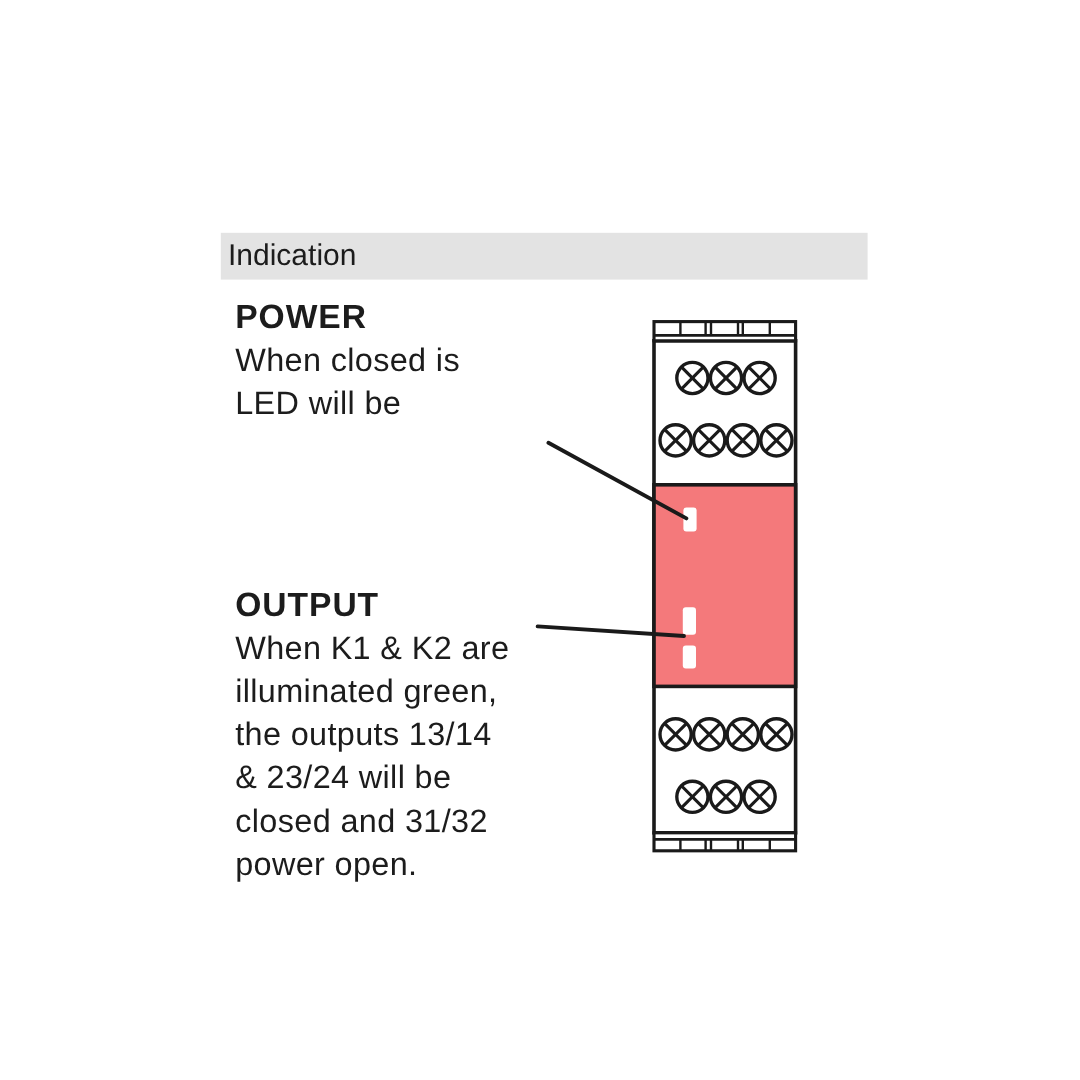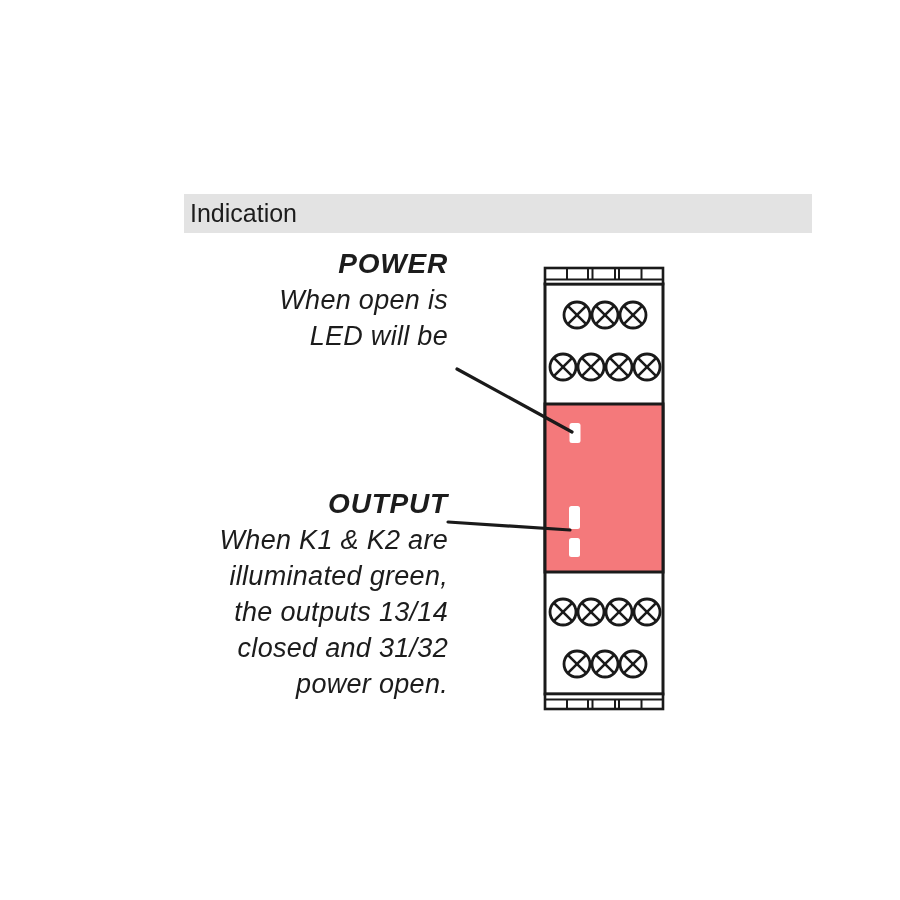--- a/index.html
+++ b/index.html
@@ -9,39 +9,38 @@
     height: 900px;
     background: var(--page_bg, #ffffff);
     font-family: "Liberation Sans", sans-serif;
     color: var(--text, #1c1c1c);
     overflow: hidden;
   }
   .header-bar {
     position: absolute;
     left: 184px;
     top: 194px;
-    width: 628px;
+    width: 539px;
     height: 39px;
     background: var(--header_bg, #e3e3e3);
     display: flex;
     align-items: center;
     box-sizing: border-box;
     padding-left: 6px;
     font-size: 25px;
   }
   .note {
     position: absolute;
-    left: 176px;
+    left: 196px;
     width: 272px;
-    text-align: right;
+    text-align: left;
     font-size: 27px;
     line-height: 36px;
     letter-spacing: 0.3px;
     white-space: nowrap;
-    font-style: italic;
   }
   .note-title {
     font-weight: 700;
     font-size: 28px;
     letter-spacing: 0.8px;
   }
   .note-power { top: 246px; }
   .note-output { top: 446px; margin-top: 40px; }
   .diagram {
     position: absolute;
@@ -53,29 +52,30 @@
 <body>
 
 <div class="canvas">
 
   <div class="header-bar">
     <span>Indication</span>
   </div>
 
   <div class="note note-power">
     <div class="note-title">POWER</div>
-    <div class="note-line">When open is</div>
+    <div class="note-line">When closed is</div>
     <div class="note-line">LED will be</div>
   </div>
 
   <div class="note note-output">
     <div class="note-title">OUTPUT</div>
     <div class="note-line">When K1 &amp; K2 are</div>
     <div class="note-line">illuminated green,</div>
     <div class="note-line">the outputs 13/14</div>
+    <div class="note-line">&amp; 23/24 will be</div>
     <div class="note-line">closed and 31/32</div>
     <div class="note-line">power open.</div>
   </div>
 
   <svg class="diagram" width="900" height="900" viewBox="0 0 900 900">
     <defs>
       <g id="screw">
         <circle r="13" fill="#ffffff" stroke="var(--outline, #1a1a1a)" stroke-width="2.8"></circle>
         <line x1="-9.2" y1="-9.2" x2="9.2" y2="9.2" stroke="var(--outline, #1a1a1a)" stroke-width="2.6"></line>
         <line x1="-9.2" y1="9.2" x2="9.2" y2="-9.2" stroke="var(--outline, #1a1a1a)" stroke-width="2.6"></line>

